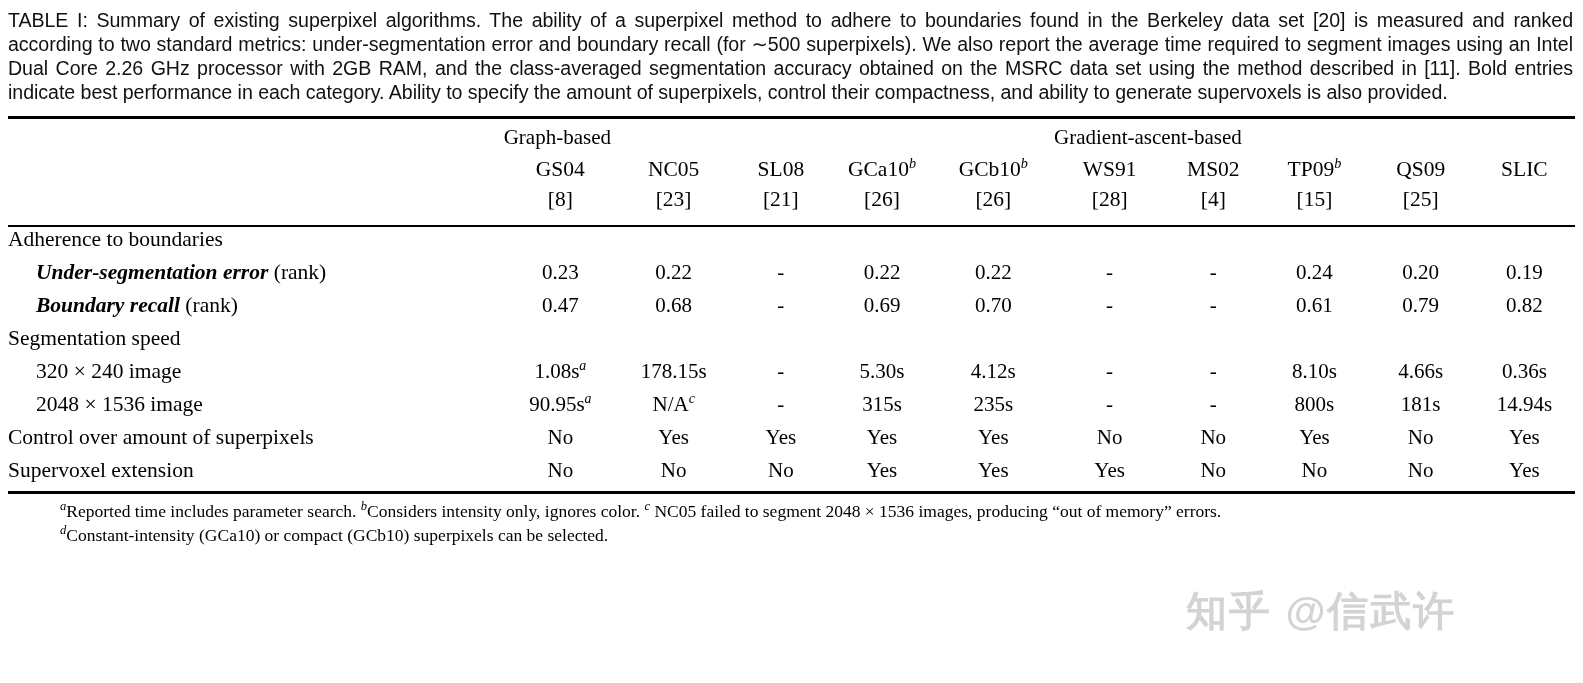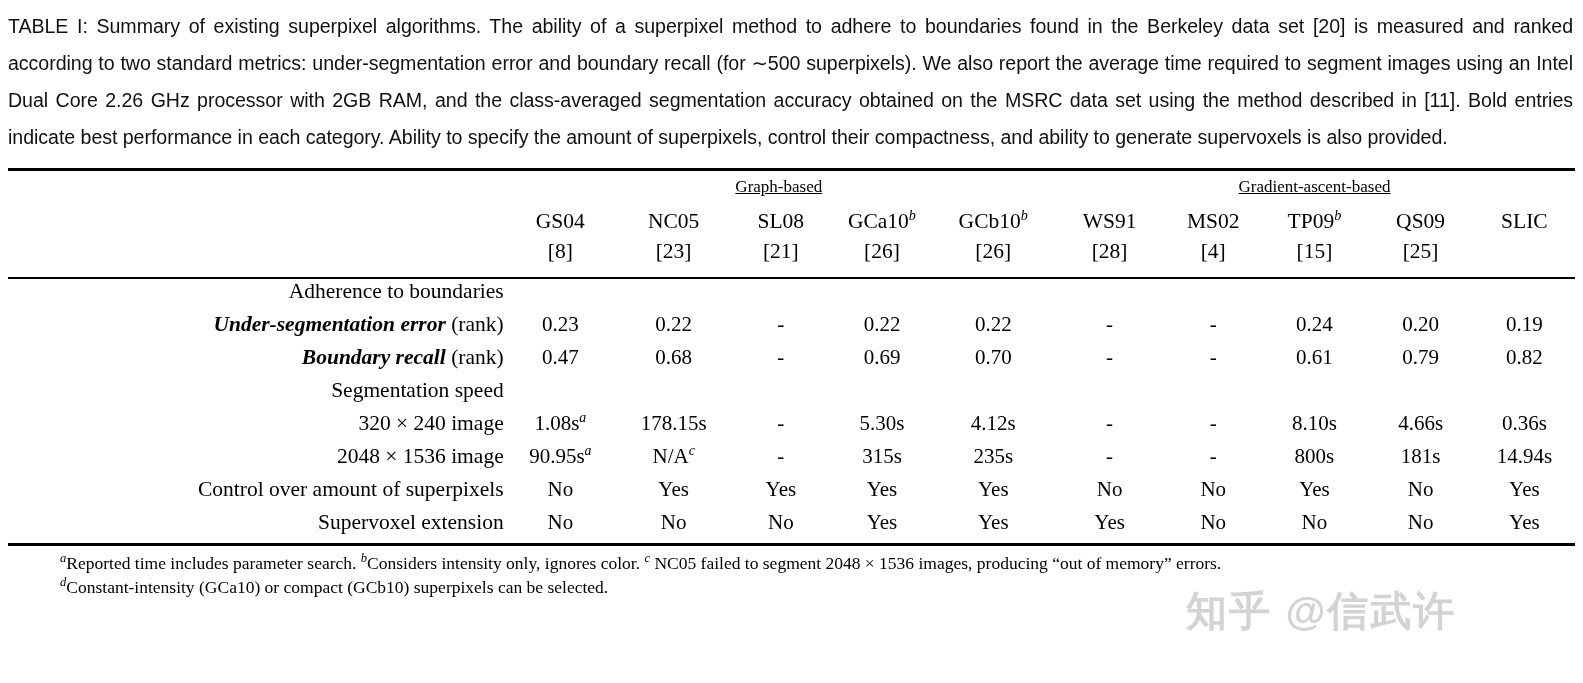--- a/index.html
+++ b/index.html
@@ -21,21 +21,21 @@
     width: 1583px;
     height: 683px;
     box-sizing: border-box;
     padding: 0;
   }
 
   
   .caption {
     font-family: "Liberation Sans", "DejaVu Sans", sans-serif;
     font-size: 19.6px;
-    line-height: 37px;
+    line-height: 24px;
     color: #111;
     padding: 8px 10px 0 8px;
     text-align: justify;
     text-justify: inter-word;
     letter-spacing: -0.05px;
   }
 
   
   .rule {
     height: 0;
@@ -67,42 +67,41 @@
   col.c-sl   { width: 100px; }
   col.c-gca  { width: 100px; }
   col.c-gcb  { width: 120px; }
   col.c-ws   { width: 110px; }
   col.c-ms   { width: 95px; }
   col.c-tp   { width: 105px; }
   col.c-qs   { width: 105px; }
   col.c-slic { width: 100px; }
 
   .grp {
-    text-align: center;
-    font-size: 17px;
+    text-align: left;
+    font-size: 21px;
     height: 30px;
     padding-top: 6px !important;
-    text-decoration: underline;
   }
   .hdr-name {
     text-align: center;
     font-size: 21.5px;
     height: 30px;
     padding-top: 2px !important;
     white-space: nowrap;
   }
   .hdr-ref {
     text-align: center;
     font-size: 21.5px;
     height: 32px;
     padding-bottom: 6px !important;
   }
 
   .rowlabel {
-    text-align: right;
+    text-align: left;
     font-size: 21.5px;
     white-space: nowrap;
   }
   .indent1 { padding-left: 28px !important; }
   .val {
     text-align: center;
     font-size: 21px;
     white-space: nowrap;
   }
   .b { font-weight: bold; text-align: center; }

